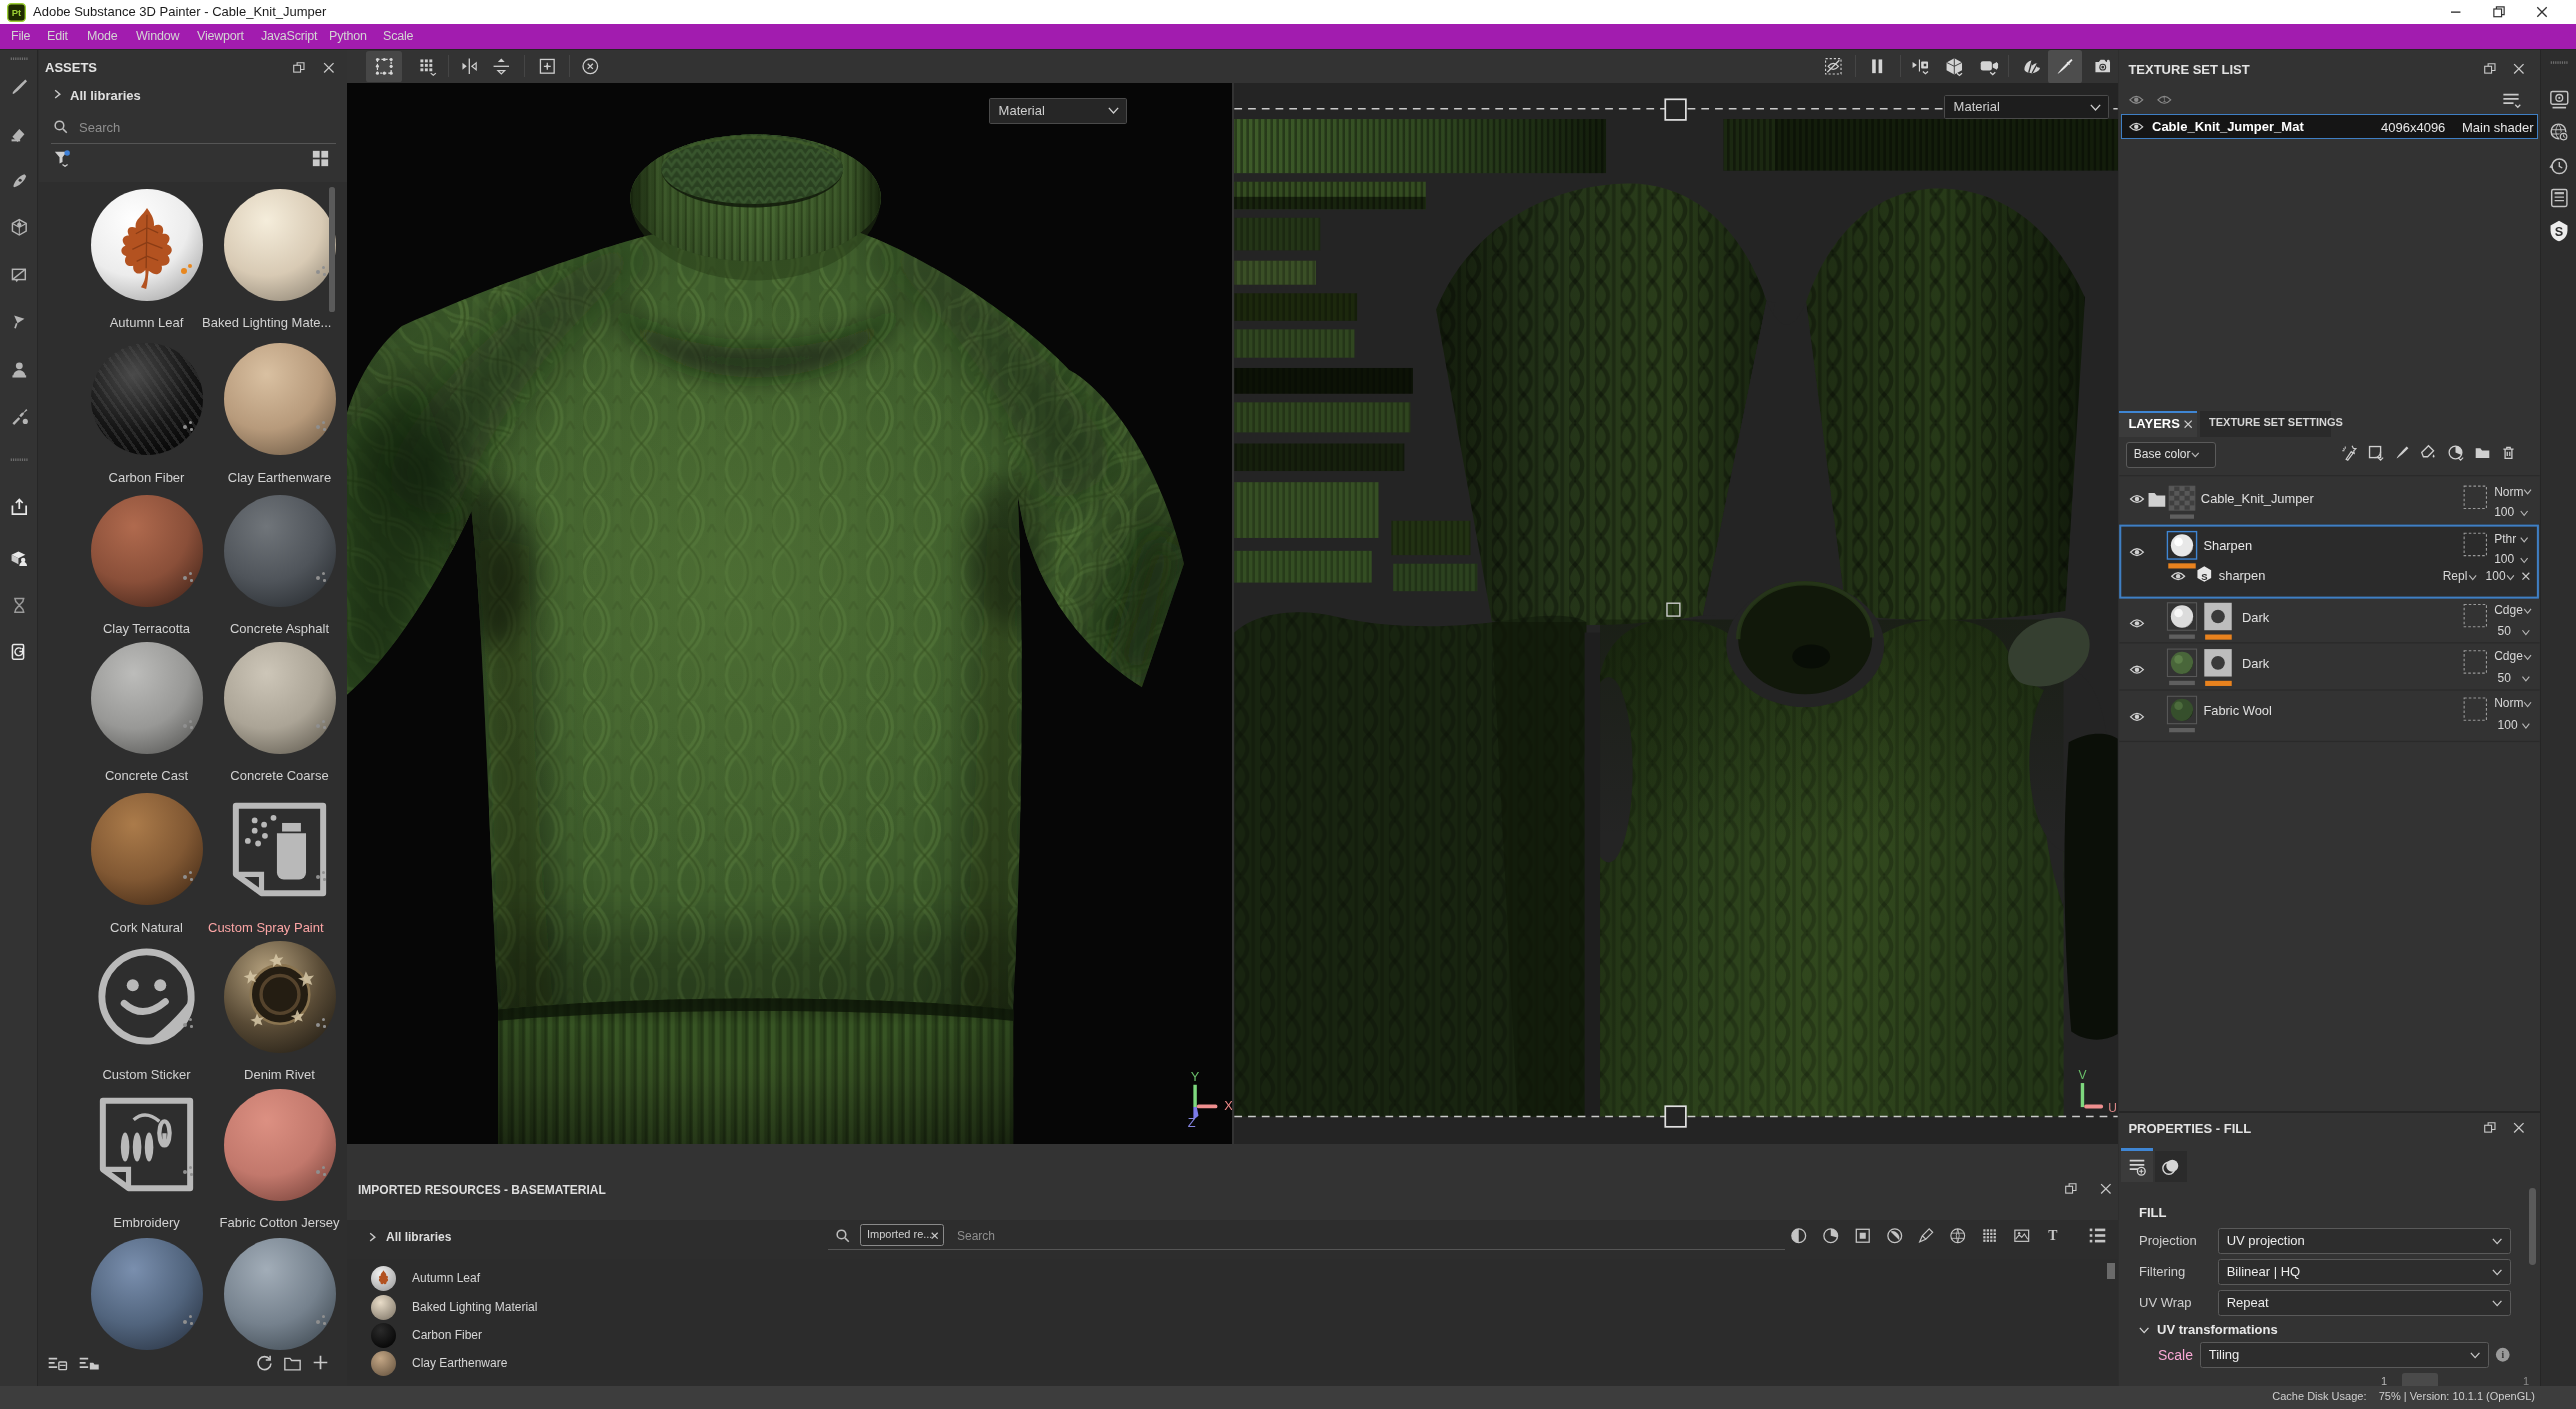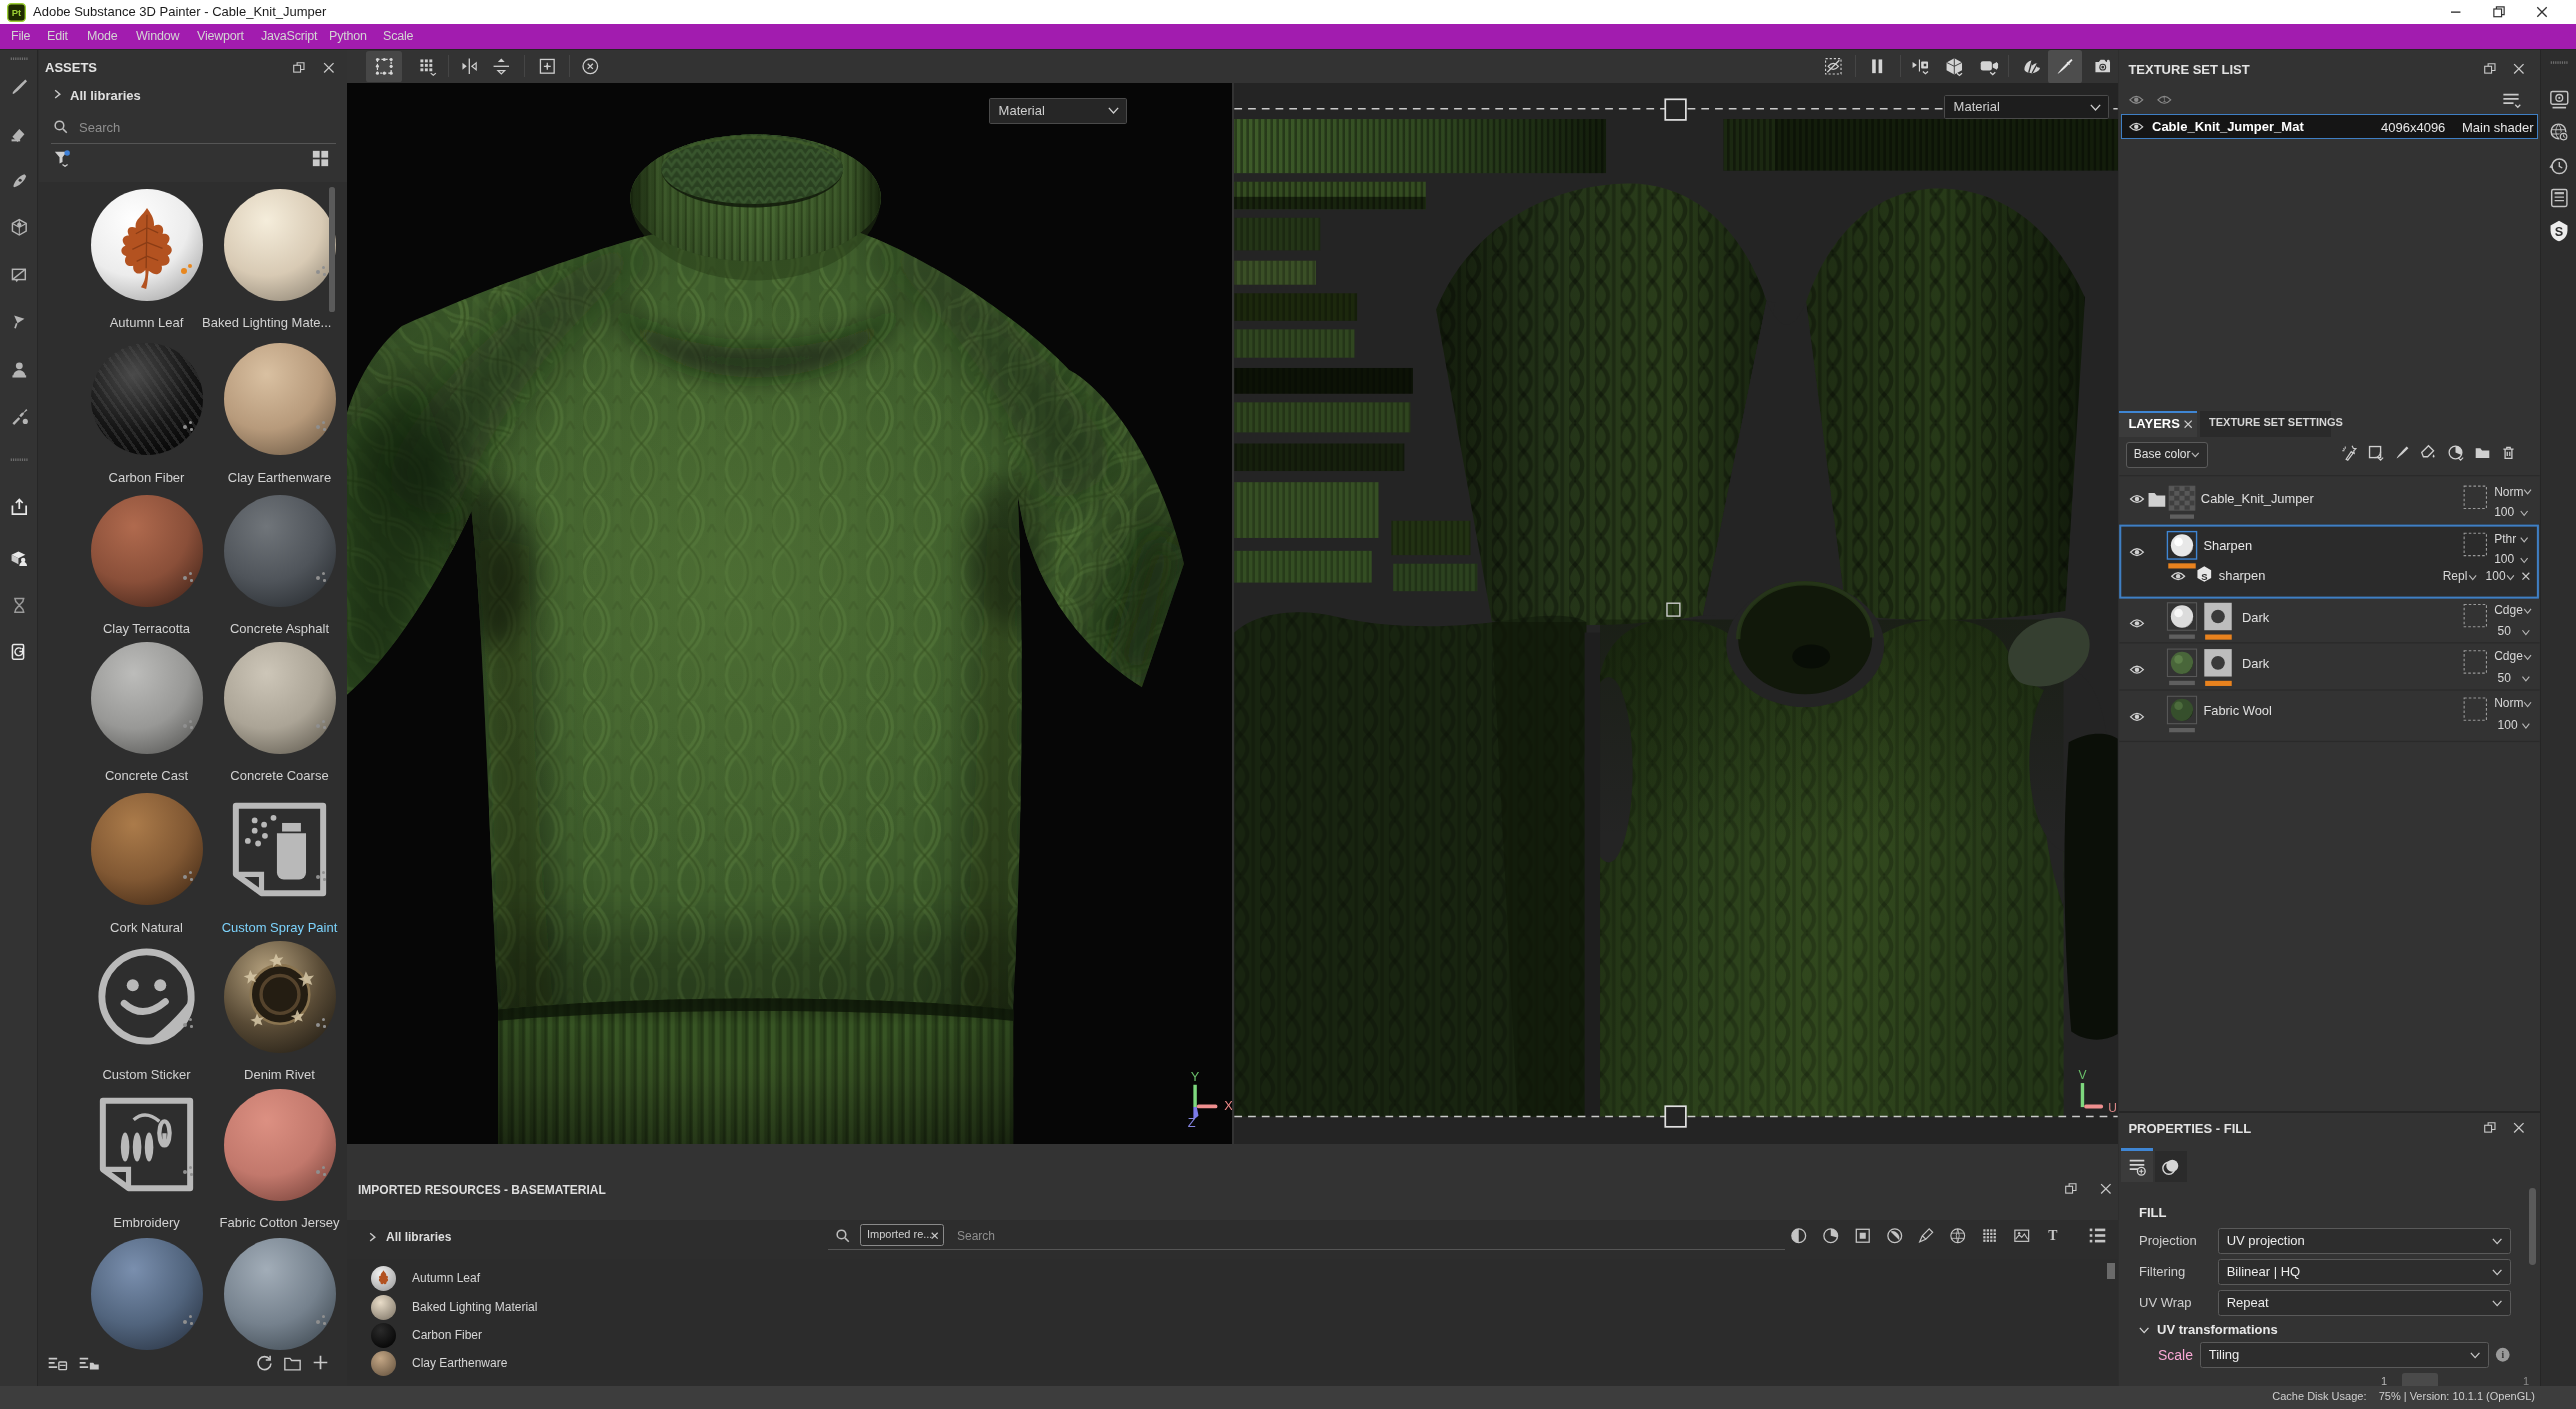--- a/index.html
+++ b/index.html
@@ -220,21 +220,21 @@
           <circle cx="30" cy="37" r="3.4"></circle>
           <circle cx="42" cy="43" r="3.4"></circle>
           <circle cx="52" cy="22" r="3.4"></circle>
           <circle cx="22" cy="49" r="3.4"></circle>
           <circle cx="34" cy="52" r="3.4"></circle>
         </g>
       </svg>
   <div class="abs" style="left:277px;top:693px;width:4.3px;height:4.3px;border-radius:50%;background:#8f8f8f"></div>
       <div class="abs" style="left:283px;top:689px;width:3.4px;height:3.4px;border-radius:50%;background:#8f8f8f"></div>
       <div class="abs" style="left:284px;top:696px;width:2.6px;height:2.6px;border-radius:50%;background:#8f8f8f"></div>
-  <div class="abs" style="left:163px;top:738px;width:155px;text-align:center;font-size:13px;color:#7dd3fc;white-space:nowrap;overflow:hidden">Custom Spray Paint</div>
+  <div class="abs" style="left:169px;top:738px;width:155px;font-size:13px;color:#fca5a5;white-space:nowrap;overflow:hidden">Custom Spray Paint</div>
   <svg class="abs" style="left:56px;top:763px" width="103" height="103" viewBox="0 0 120 120">
         <path d="M60 8 A52 52 0 1 0 60 112 L64 112 A52 52 0 0 0 112 64 L112 60 A52 52 0 0 0 60 8 Z" fill="none" stroke="#b9b9b9" stroke-width="8"></path>
         <path d="M112 62 A50 50 0 0 1 62 112 C78 100 96 84 112 62 Z" fill="#b9b9b9"></path>
         <circle cx="44" cy="47" r="7" fill="#b9b9b9"></circle>
         <circle cx="76" cy="47" r="7" fill="#b9b9b9"></circle>
         <path d="M34 68 Q56 88 82 66" fill="none" stroke="#b9b9b9" stroke-width="8" stroke-linecap="round"></path>
       </svg>
   <div class="abs" style="left:144px;top:841px;width:4.3px;height:4.3px;border-radius:50%;background:#8f8f8f"></div>
       <div class="abs" style="left:150px;top:836px;width:3.4px;height:3.4px;border-radius:50%;background:#8f8f8f"></div>
       <div class="abs" style="left:151px;top:843px;width:2.6px;height:2.6px;border-radius:50%;background:#8f8f8f"></div>
@@ -813,21 +813,21 @@
   <div class="abs" style="left:262px;top:70px;font-size:13px;color:#e8e8e8">4096x4096</div>
   <div class="abs" style="left:343px;top:70px;font-size:13px;color:#e8e8e8">Main shader</div>
   <div class="abs" style="left:0;top:361px;width:421px;height:26px;background:#333"></div>
   <div class="abs" style="left:0;top:361px;width:78px;height:26px;background:#3b3b3b;border-top:2.6px solid #3f86d4"></div>
   <div class="abs" style="left:9.4px;top:366px;font-size:13px;font-weight:bold;color:#fff">LAYERS</div>
   <svg class="abs" style="left:64px;top:369px" width="10.3" height="10.3" viewBox="0 0 13 13">
       <path d="M2 2 L11 11 M11 2 L2 11" stroke="#ccc" stroke-width="1.5"></path>
     </svg>
   <div class="abs" style="left:81px;top:361px;width:131px;height:26px;background:#2a2a2a"></div>
   <div class="abs" style="left:90px;top:366px;font-size:11px;font-weight:bold;color:#d6d6d6">TEXTURE SET SETTINGS</div>
-  <div class="abs" style="left:6.9px;top:392px;width:82px;height:26px;background:#2c2c2c;border:0.9px solid #5a5a5a;border-radius:3px">
+  <div class="abs" style="left:6.9px;top:392px;width:90px;height:26px;background:#2c2c2c;border:0.9px solid #5a5a5a;border-radius:3px">
       <span style="position:absolute;left:6.9px;top:4.3px;font-size:12px;color:#e0e0e0">Base color</span>
     </div>
   <svg class="abs" style="left:72px;top:402px" width="8.6" height="6" viewBox="0 0 10 7">
       <path d="M1 1 L5 5.5 L9 1" fill="none" stroke="#b8b8b8" stroke-width="1.4"></path>
     </svg>
   <svg class="abs" style="left:222px;top:394px" width="17" height="17" viewBox="0 0 20 20">
       <path d="M13 2 l1.5 3 3 .5 -2.5 2.5 .5 3 -2.5-1.5 M6 18 L12 9 l2 2 -6 8 z" stroke="#cfcfcf" stroke-width="1.4" fill="none"></path>
       <path d="M3 5 l1 2 M5 3 l0 2.5 M1.5 8 l2.5 0" stroke="#cfcfcf" stroke-width="1.2"></path>
     </svg>
   <svg class="abs" style="left:248px;top:394px" width="17" height="17" viewBox="0 0 20 20">

